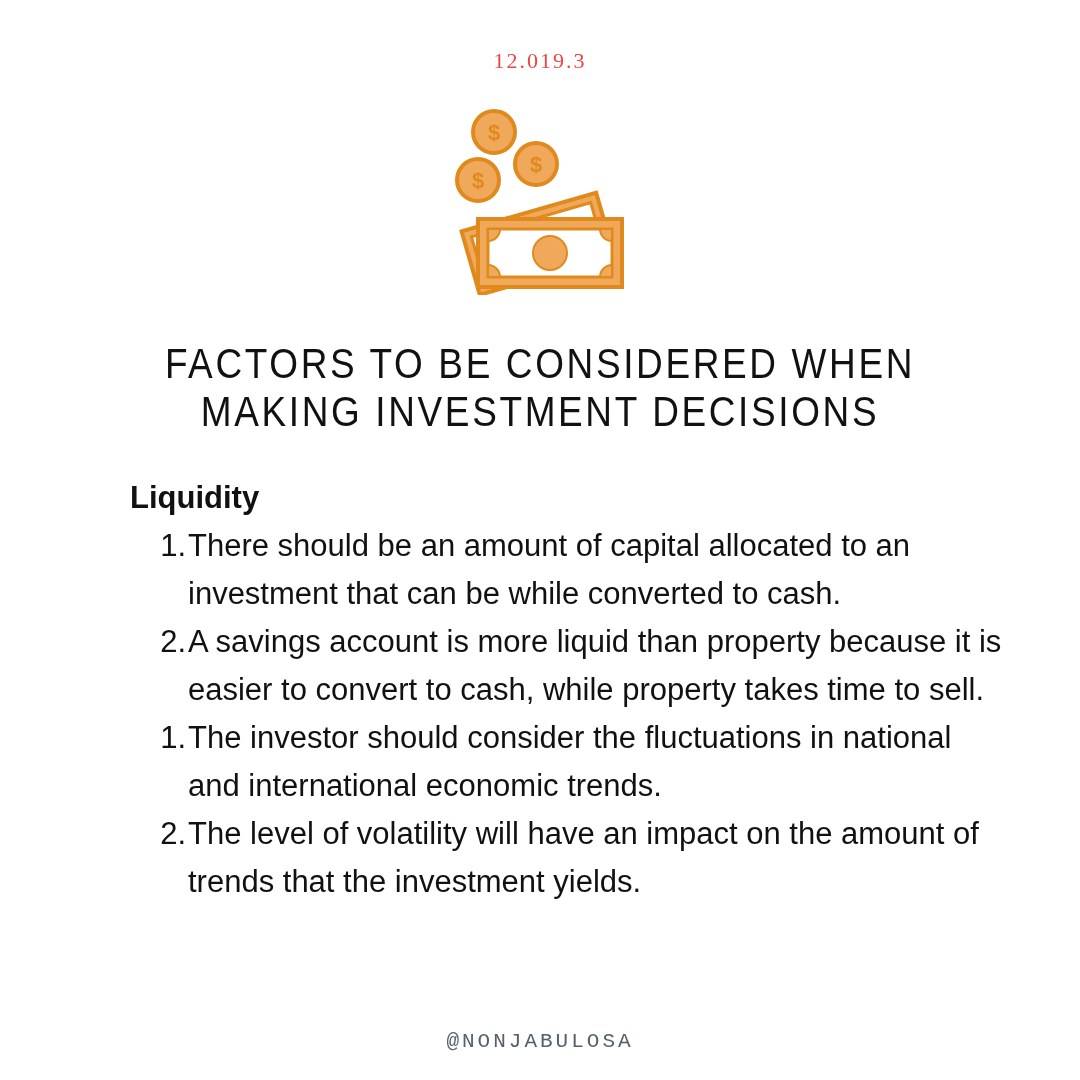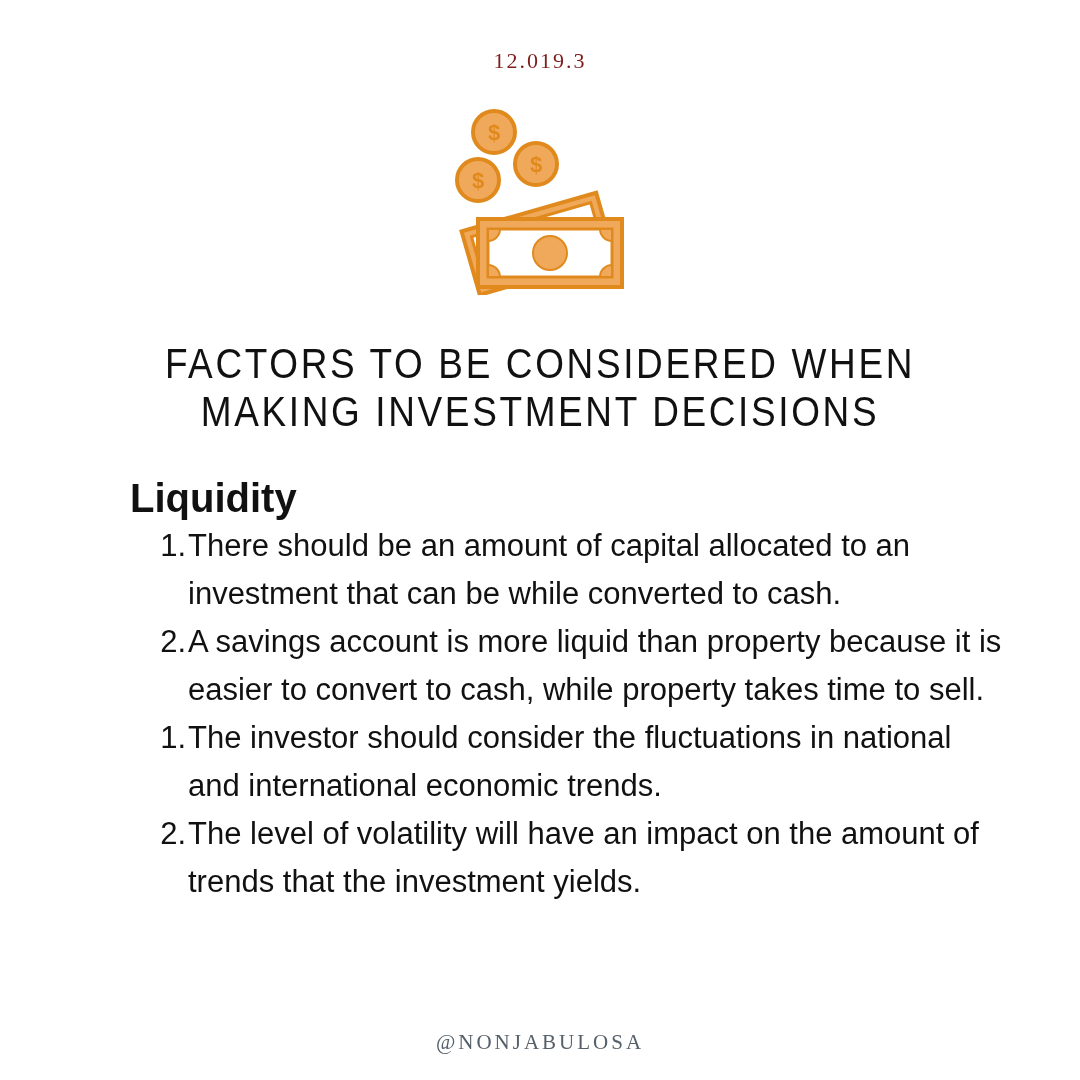--- a/index.html
+++ b/index.html
@@ -1,40 +1,40 @@
 <!DOCTYPE html>
 <html><head>
 <meta charset="utf-8">
 <style>
   html, body { margin: 0; padding: 0; background: #ffffff; }
   body { width: 1080px; height: 1080px; position: relative; overflow: hidden; }
   .date {
     position: absolute; top: 48px; left: 0; width: 1080px; text-align: center;
     font-family: "Liberation Serif", "DejaVu Serif", serif; font-size: 22px;
-    letter-spacing: 2px; color: #7f1d1d;
+    letter-spacing: 2px; color: #ef4444;
   }
   .icon-wrap { position: absolute; left: 450px; top: 105px; width: 180px; height: 190px; }
   .title {
     position: absolute; top: 340px; left: 0; width: 1080px; text-align: center;
     font-family: "Liberation Sans", "DejaVu Sans", sans-serif; font-size: 42px;
     line-height: 48px; letter-spacing: 3px; color: #111;
     transform: scaleX(0.88); transform-origin: center;
   }
   .body {
     position: absolute; top: 474px; left: 130px; width: 880px;
     font-family: "Liberation Sans", "DejaVu Sans", sans-serif; color: #111;
   }
-  .section-title { font-size: 40px; font-weight: bold; line-height: 48px; margin: 0; }
+  .section-title { font-size: 31px; font-weight: bold; line-height: 48px; margin: 0; }
   ol { margin: 0; padding: 0; list-style: none; }
   li { display: flex; font-size: 31px; line-height: 48px; }
   .num { width: 58px; flex: 0 0 58px; text-align: right; padding-right: 2px; box-sizing: border-box; }
   .txt { flex: 1; }
   .handle {
     position: absolute; top: 1030px; left: 0; width: 1080px; text-align: center;
-    font-family: Liberation Serif, serif; font-size: 21px;
+    font-family: Liberation Mono, monospace; font-size: 21px;
     letter-spacing: 3px; color: #55606a;
   }
 </style>
 </head>
 <body>
 
 <div class="date">12.019.3</div>
 
 <div class="icon-wrap">
   <svg width="180" height="190" viewBox="0 0 180 190">

